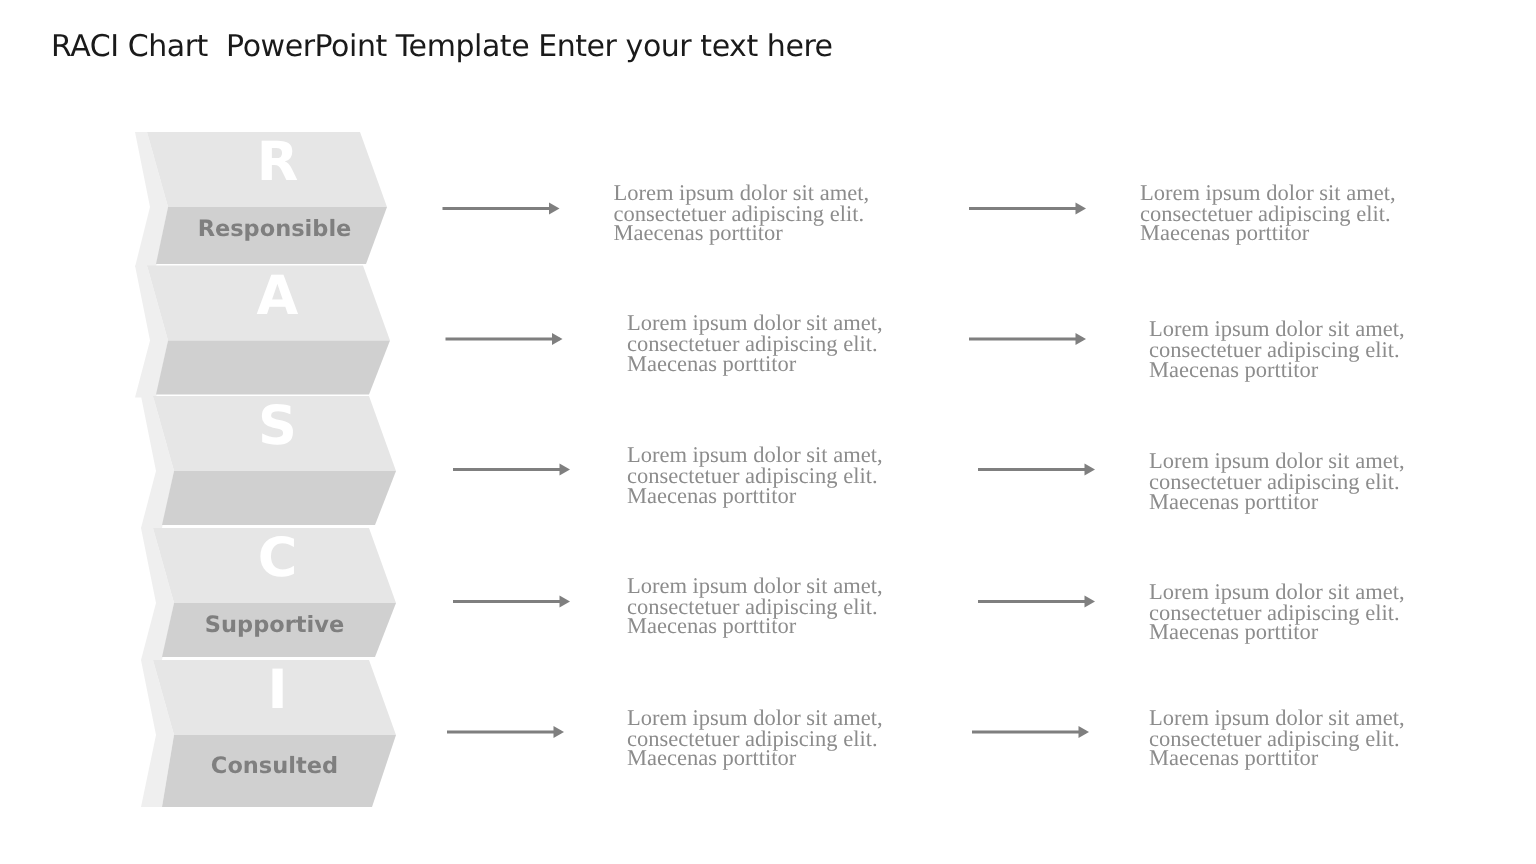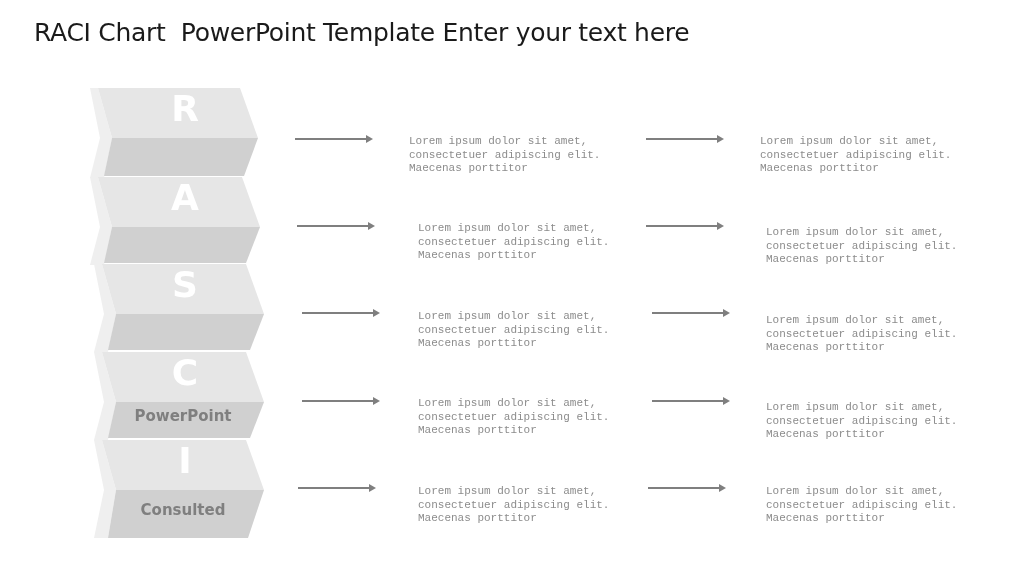--- a/index.html
+++ b/index.html
@@ -1,44 +1,45 @@
 <!DOCTYPE html>
 <html><head>
 <meta charset="utf-8">
 <style>
   html, body { margin:0; padding:0; }
   body { width:1024px; height:576px; background:#ffffff; position:relative; overflow:hidden;
          font-family:"DejaVu Sans", sans-serif; }
-  .title { position:absolute; left:34px; top:18px; font-size:25px; color:#1a1a1a;
+  .title { position:absolute; left:34px; top:18px; font-size:20px; color:#1a1a1a;
            font-family:"DejaVu Sans", sans-serif; letter-spacing:-0.3px; white-space:pre; }
   .block { position:absolute; left:84px; width:184px; height:92px; }
   .block svg { position:absolute; left:0; top:0; }
   .letter { position:absolute; left:70px; width:62px; text-align:center; top:2px;
             font-size:36px; font-weight:bold; color:#ffffff; font-family:"DejaVu Sans", sans-serif; }
   .role { position:absolute; left:24px; width:150px; text-align:center; top:57px;
           font-size:15px; font-weight:bold; color:#7f7f7f; font-family:"DejaVu Sans", sans-serif; }
   .arrow { position:absolute; height:2px; background:#7f7f7f; }
   .arrow::after { content:""; position:absolute; right:-2px; top:-3px;
                   border-left:7px solid #7f7f7f; border-top:4px solid transparent; border-bottom:4px solid transparent; }
-  .desc { position:absolute; font-size:11px; line-height:13.5px; color:#8c8c8c; width:190px;
-          font-family:Liberation Mono, monospace;margin-top:12px; }
+  .desc { position:absolute; font-size:15px; line-height:13.5px; color:#8c8c8c; width:190px;
+          font-family:Liberation Serif, serif; }
   .desc span { display:block; white-space:nowrap; }
 </style>
 </head>
 <body>
 
 <div class="title">RACI Chart  PowerPoint Template Enter your text here</div>
 
 <div class="block" style="top:86px;">
   <svg width="184" height="92" viewBox="0 0 184 92">
     <polygon points="6,2 14,2 28,52 20,92 6,92 16,52" fill="#efefef"></polygon>
     <polygon points="14,2 156,2 174,52 28,52" fill="#e6e6e6"></polygon>
     <polygon points="28,52 174,52 160,90 20,90" fill="#d0d0d0"></polygon>
   </svg>
   <div class="letter">R</div>
+  <div class="role">Responsible</div>
 </div>
 
 <div class="block" style="top:175px;">
   <svg width="184" height="92" viewBox="0 0 184 92">
     <polygon points="6,2 14,2 28,52 20,90 6,90 16,52" fill="#efefef"></polygon>
     <polygon points="14,2 158,2 176,52 28,52" fill="#e6e6e6"></polygon>
     <polygon points="28,52 176,52 162,88 20,88" fill="#d0d0d0"></polygon>
   </svg>
   <div class="letter">A</div>
 </div>
@@ -52,21 +53,21 @@
   <div class="letter">S</div>
 </div>
 
 <div class="block" style="top:350px;">
   <svg width="184" height="92" viewBox="0 0 184 92">
     <polygon points="10,2 18,2 32,52 24,90 10,90 20,52" fill="#efefef"></polygon>
     <polygon points="18,2 162,2 180,52 32,52" fill="#e6e6e6"></polygon>
     <polygon points="32,52 180,52 166,88 24,88" fill="#d0d0d0"></polygon>
   </svg>
   <div class="letter">C</div>
-  <div class="role">PowerPoint</div>
+  <div class="role">Supportive</div>
 </div>
 
 <div class="block" style="top:438px; height:104px;">
   <svg width="184" height="104" viewBox="0 0 184 104">
     <polygon points="10,2 18,2 32,52 24,100 10,100 20,52" fill="#efefef"></polygon>
     <polygon points="18,2 162,2 180,52 32,52" fill="#e6e6e6"></polygon>
     <polygon points="32,52 180,52 164,100 24,100" fill="#d0d0d0"></polygon>
   </svg>
   <div class="letter">I</div>
   <div class="role" style="top:63px;">Consulted</div>

